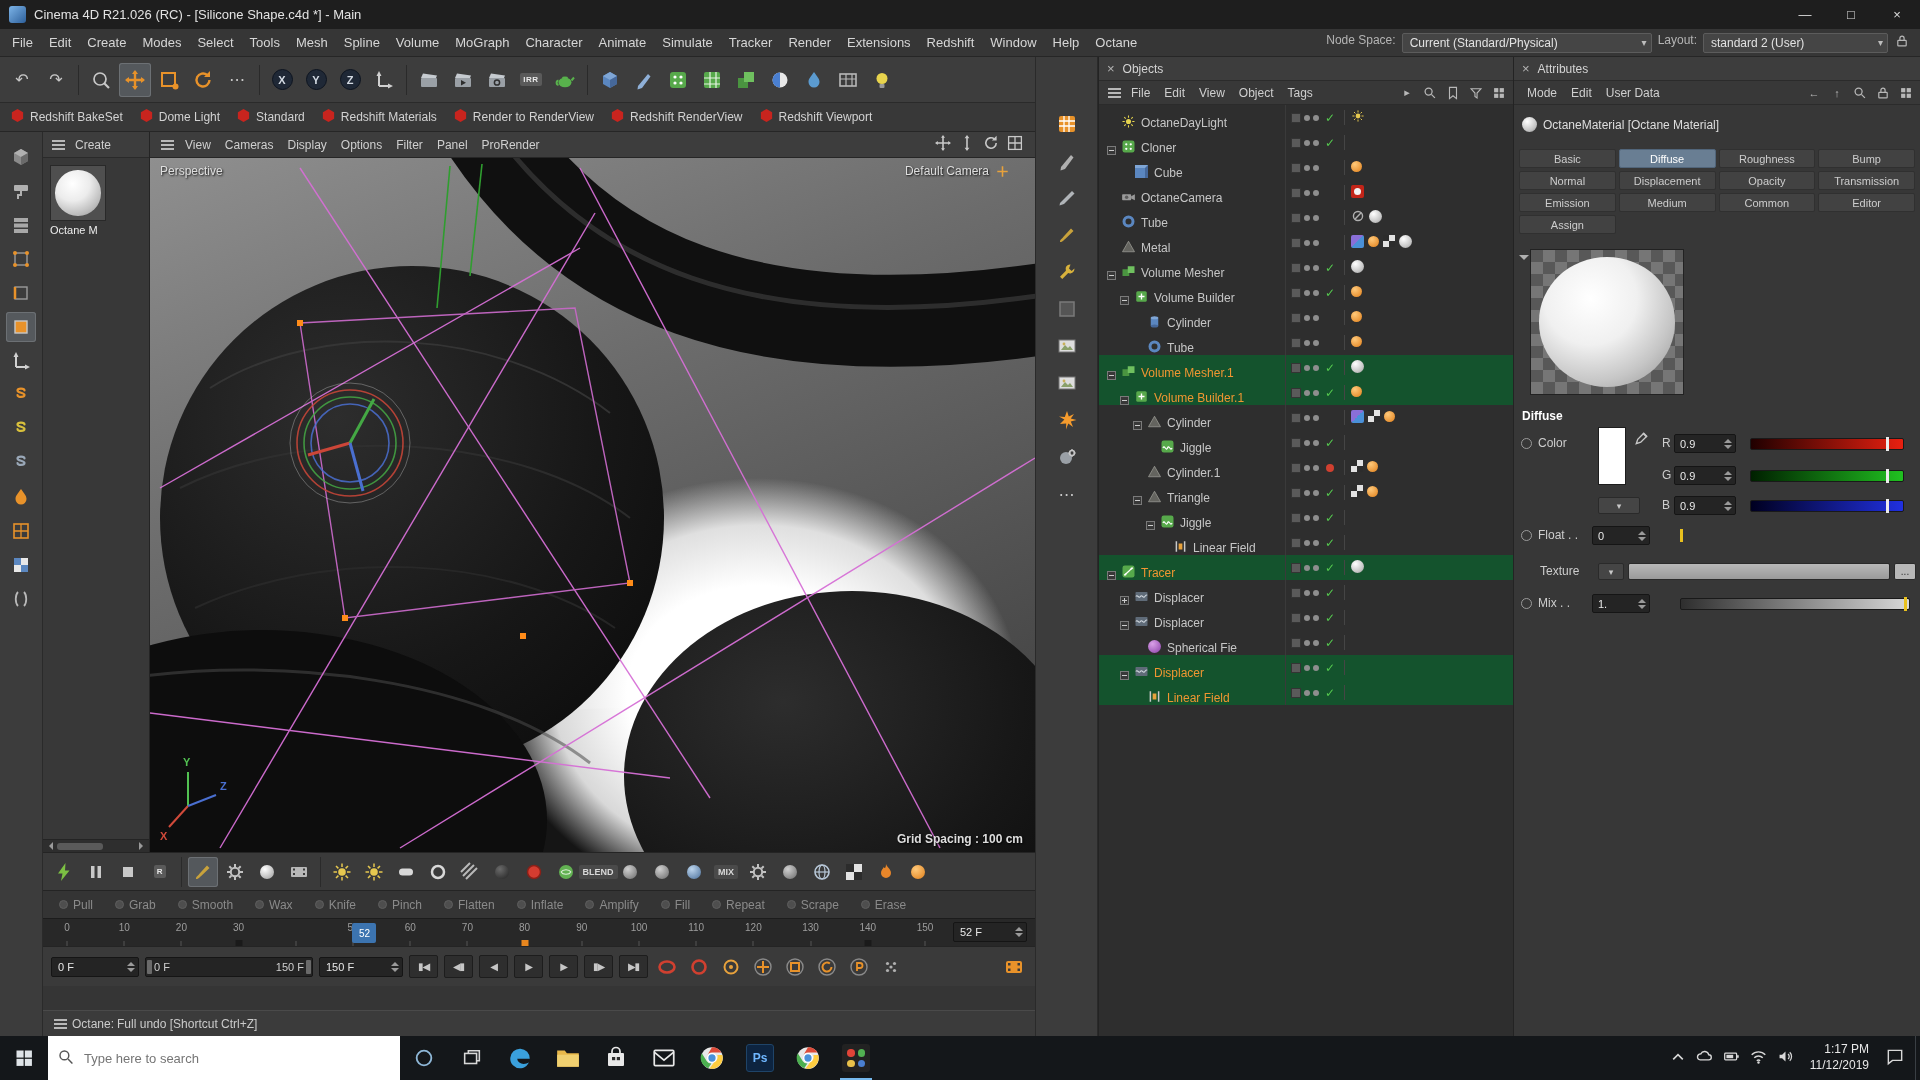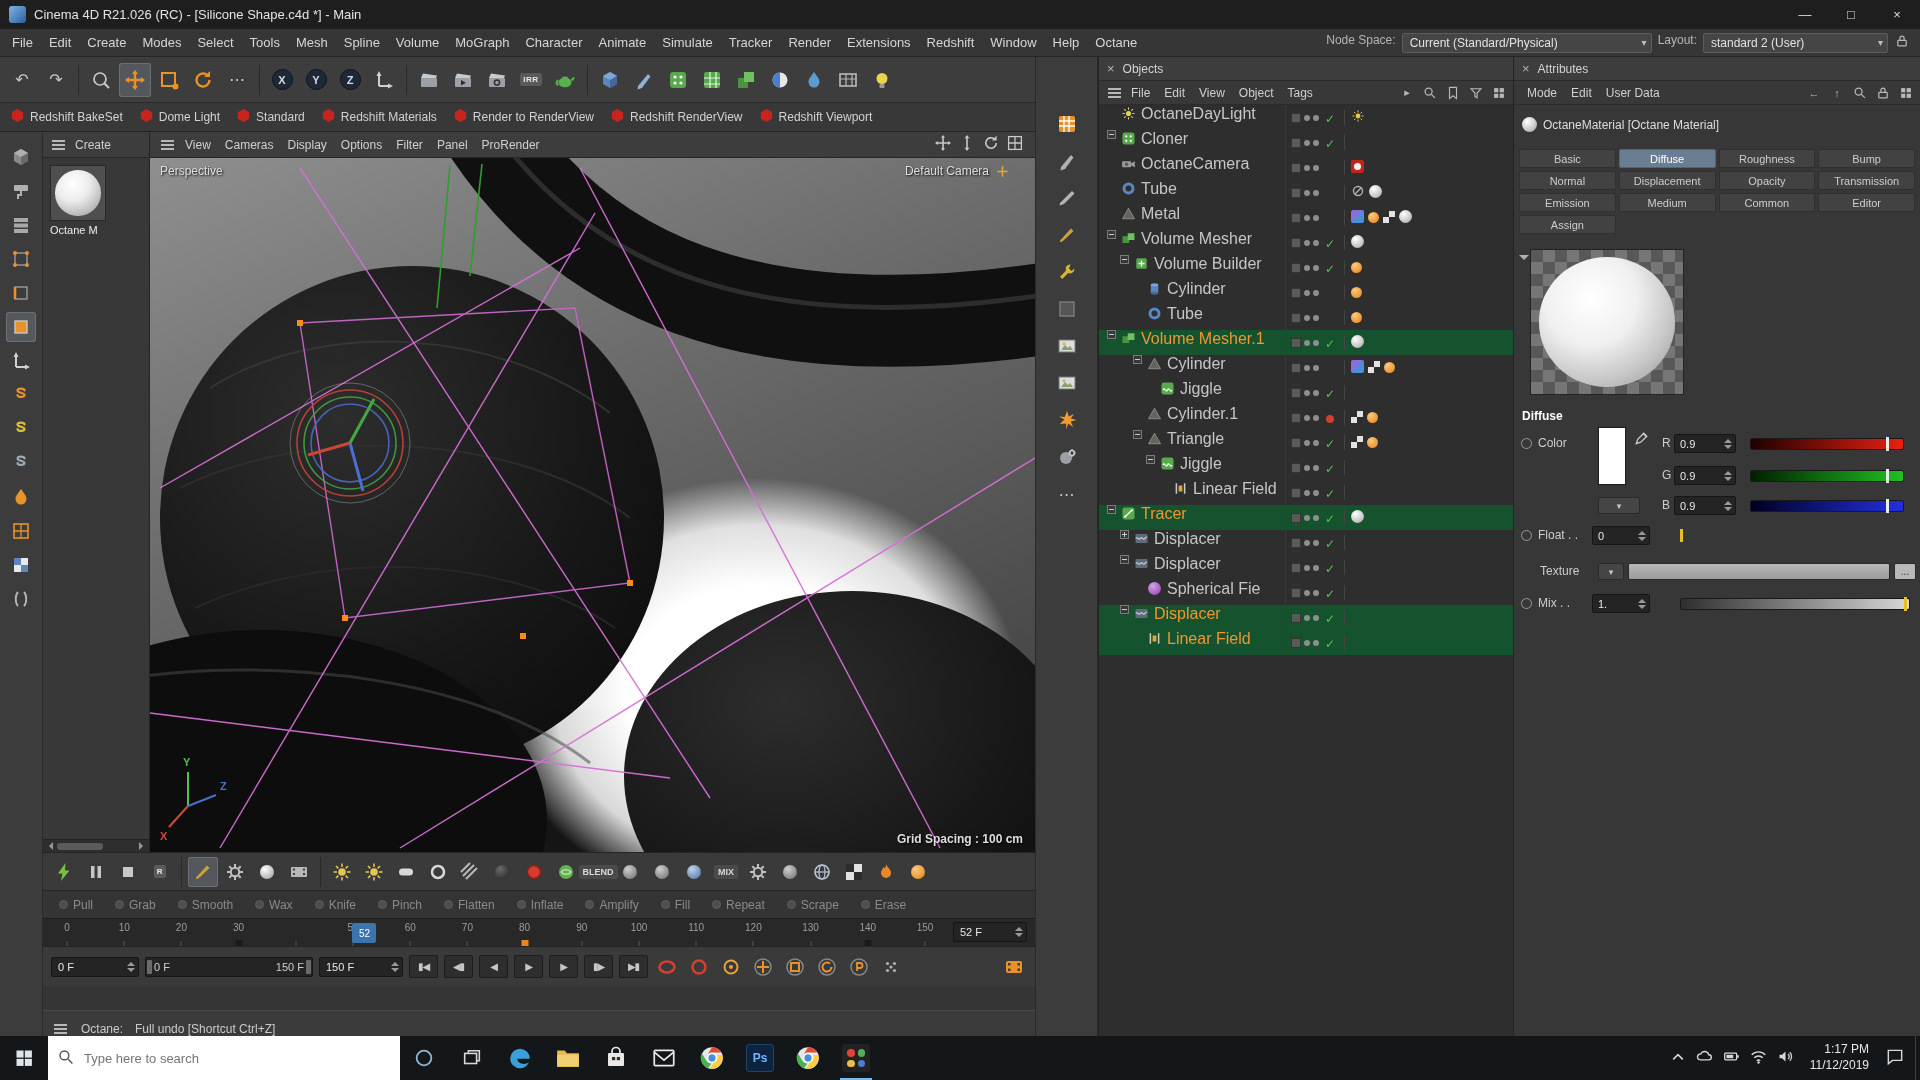--- a/index.html
+++ b/index.html
@@ -79,34 +79,34 @@
 .transport{height:40px;background:#3a3a3a;border-top:1px solid #242424;display:flex;align-items:center;gap:6px;padding:0 8px}
 .nb{position:relative;background:#242424;border:1px solid #151515;border-radius:2px;height:20px;display:flex;align-items:center;padding:0 16px 0 6px;color:#e8e8e8;font-size:11px;white-space:nowrap}
 .spin{position:absolute;right:3px;top:4px;width:8px}
 .spin::before{content:"";display:block;border-left:4px solid transparent;border-right:4px solid transparent;border-bottom:4px solid #9a9a9a;margin-bottom:2px}
 .spin::after{content:"";display:block;border-left:4px solid transparent;border-right:4px solid transparent;border-top:4px solid #9a9a9a}
 .range{width:168px;height:20px;background:#242424;border:1px solid #151515;border-radius:2px;display:flex;align-items:center;justify-content:space-between;padding:0 8px;font-size:11px;color:#cfcfcf;position:relative}
 .range::before,.range::after{content:"";position:absolute;top:2px;bottom:2px;width:5px;background:#6a6a6a;border-radius:1px}
 .range::before{left:1px}.range::after{right:1px}
 .trbtn{width:29px;height:23px;background:#2e2e2e;border:1px solid #1d1d1d;border-radius:2px;display:flex;align-items:center;justify-content:center;color:#c6c6c6;font-size:10px;letter-spacing:-1px;flex:none}
 .reci{width:26px;height:26px;display:flex;align-items:center;justify-content:center;flex:none}
-.statusbar{margin-top:auto;height:26px;background:#3b3b3b;border-top:1px solid #4a4a4a;display:flex;align-items:flex-end;gap:12px;padding:0 8px;font-size:12px;color:#cbcbcb}
+.statusbar{margin-top:auto;height:26px;background:#3b3b3b;border-top:1px solid #4a4a4a;display:flex;align-items:center;gap:3px;padding:0 8px;font-size:12px;color:#cbcbcb}
 
 .rightstrip{width:63px;background:#3c3c3c;border-left:1px solid #2a2a2a;border-right:1px solid #2a2a2a;display:flex;flex-direction:column;align-items:center;gap:7px;padding-top:52px}
 .rsi{width:32px;height:30px;border-radius:3px;display:flex;align-items:center;justify-content:center;flex:none}
 
 .objects{width:415px;background:#2e2e2e;border-left:1px solid #232323;display:flex;flex-direction:column}
 .panel-head{height:24px;background:#3d3d3d;border-bottom:1px solid #2b2b2b;display:flex;align-items:center;gap:8px;padding:0 8px;font-size:12px;color:#d4d4d4;flex:none}
 .ph-close{color:#b4b4b4;font-size:13px}
 .panel-menus{height:24px;display:flex;align-items:center;gap:1px;padding:0 6px;background:#383838;border-bottom:1px solid #2b2b2b;flex:none}
 .pm-item{padding:0 7px;font-size:12px;color:#cfcfcf}
 .pm-right{margin-left:auto;display:flex;gap:7px;align-items:center}
 .pm-ic{width:16px;height:16px;display:flex;align-items:center;justify-content:center;color:#b8b8b8;font-size:11px}
 .otree{flex:1;background:#2e2e2e;overflow:hidden}
-.orow{height:25px;display:flex;align-items:flex-start;font-size:16px;color:#c6c6c6;padding-left:8px}
+.orow{height:25px;display:flex;align-items:flex-end;font-size:12px;color:#c6c6c6;padding-left:8px}
 .orow.sel{background:#14532d}
 .orow.sel .oname{color:#f09632}
 .exp{width:9px;height:9px;border:1px solid #7a7a7a;background:#383838;position:relative;flex:none;margin-right:4px}
 .exp.none{visibility:hidden}
 .exp::before{content:"";position:absolute;left:1px;right:1px;top:3px;height:1px;background:#cdcdcd}
 .exp.plus::after{content:"";position:absolute;top:1px;bottom:1px;left:3px;width:1px;background:#cdcdcd}
 .oicon{width:17px;height:17px;display:flex;align-items:center;justify-content:center;flex:none}
 .oname{margin-left:4px;white-space:nowrap}
 .ostates{margin-left:auto;width:228px;flex:none;display:flex;align-items:center;gap:3px;align-self:stretch;border-left:1px solid #3a3a3a;padding-left:5px}
 .layerbox{width:10px;height:10px;background:#5a5a5a;border:1px solid #343434;flex:none}
@@ -1132,20 +1132,38 @@
             <span class="ostates">
               <span class="layerbox"></span>
               <span class="vdot"></span>
               <span class="vdot"></span>
               <span class="ocheck on"></span>
               <span class="odiv"></span>
               <span class="otags"></span>
             </span>
           </div>
           <div class="orow">
+            <span style="width: 13px;"></span>
+            <span class="exp none"></span>
+            <span class="oicon">
+              <i class="ti-cube"></i>
+            </span>
+            <span class="oname">Cube</span>
+            <span class="ostates">
+              <span class="layerbox"></span>
+              <span class="vdot"></span>
+              <span class="vdot"></span>
+              <span class="ocheck"></span>
+              <span class="odiv"></span>
+              <span class="otags">
+                <span><i class="tg-ball small" style="background:radial-gradient(circle at 35% 30%,#ffc97a,#e07f1a)"></i></span>
+              </span>
+            </span>
+          </div>
+          <div class="orow">
             <span style="width: 0px;"></span>
             <span class="exp none"></span>
             <span class="oicon">
               <svg viewBox="0 0 20 20" width="15" height="15">
                 <rect x="1.5" y="7" width="12" height="8" rx="1" fill="#9a9a9a"></rect>
                 <circle cx="7.5" cy="11" r="2.3" fill="#5a5a5a"></circle>
                 <path d="M13.5 9.5l5-2.5v8l-5-2.5z" fill="#9a9a9a"></path>
               </svg>
             </span>
             <span class="oname">OctaneCamera</span>
@@ -1302,20 +1320,41 @@
             </span>
             <span class="oname">Volume Mesher.1</span>
             <span class="ostates">
               <span class="layerbox"></span>
               <span class="vdot"></span>
               <span class="vdot"></span>
               <span class="ocheck on"></span>
               <span class="odiv"></span>
               <span class="otags">
                 <span><i class="tg-ball" style="background:radial-gradient(circle at 35% 30%,#fff,#c4c4c4 65%,#8e8e8e)"></i></span>
+              </span>
+            </span>
+          </div>
+          <div class="orow sel">
+            <span style="width: 13px;"></span>
+            <span class="exp "></span>
+            <span class="oicon">
+              <svg viewBox="0 0 20 20" width="15" height="15">
+                <rect x="3" y="3" width="14" height="14" rx="2" fill="#57a94b"></rect>
+                <path d="M10 6v8M6 10h8" stroke="#fff" stroke-width="1.8"></path>
+              </svg>
+            </span>
+            <span class="oname">Volume Builder.1</span>
+            <span class="ostates">
+              <span class="layerbox"></span>
+              <span class="vdot"></span>
+              <span class="vdot"></span>
+              <span class="ocheck on"></span>
+              <span class="odiv"></span>
+              <span class="otags">
+                <span><i class="tg-ball small" style="background:radial-gradient(circle at 35% 30%,#ffc97a,#e07f1a)"></i></span>
               </span>
             </span>
           </div>
           <div class="orow">
             <span style="width: 26px;"></span>
             <span class="exp "></span>
             <span class="oicon">
               <svg viewBox="0 0 20 20" width="15" height="15">
                 <path d="M10 3l8 14H2z" fill="#64645f" stroke="#9c9c96" stroke-width="1"></path>
               </svg>

